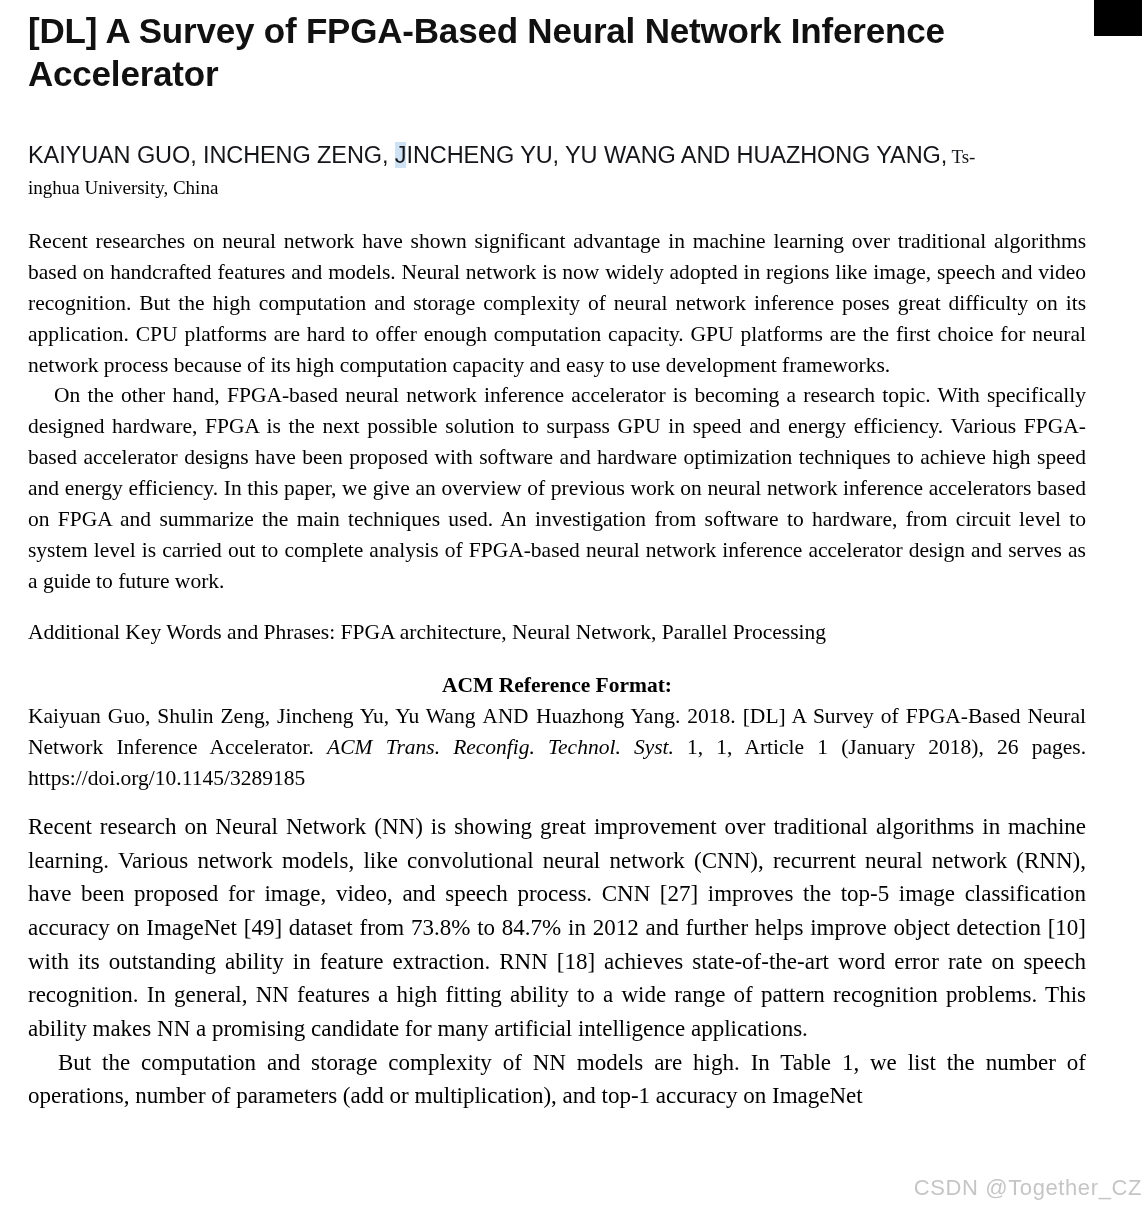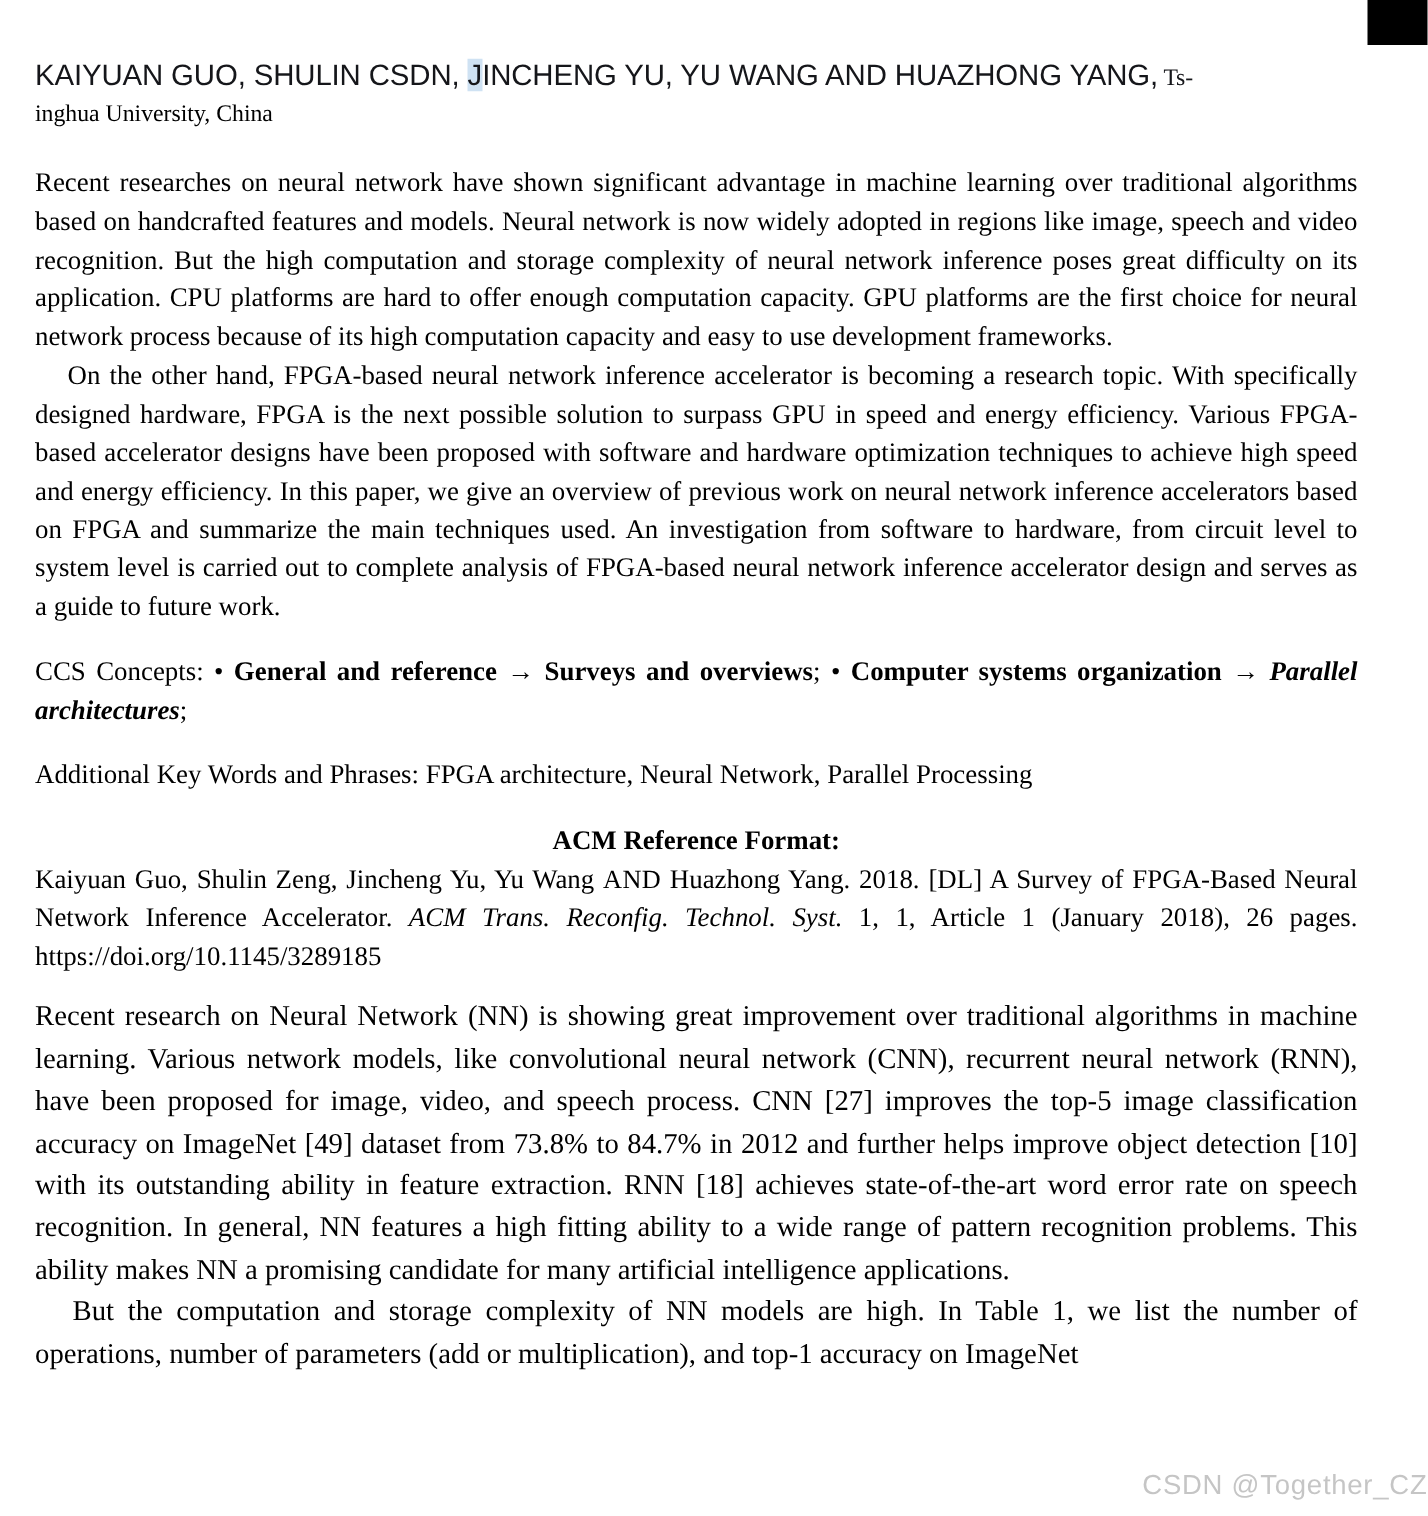--- a/index.html
+++ b/index.html
@@ -170,42 +170,32 @@
 </style>
 </head>
 <body>
 
 <div class="page">
 
   <div class="corner-block"></div>
 
   <div class="content">
 
+    <h1 class="doc-title">[DL] A Survey of FPGA-Based Neural Network Inference Accelerator</h1>
 
     <div class="authors">
-      <span>KAIYUAN GUO, SHULIN CSDN, </span><span class="sel">J</span><span>INCHENG YU, YU WANG AND HUAZHONG YANG,</span><span class="affil"> Ts-</span>
+      <span>KAIYUAN GUO, INCHENG ZENG, </span><span class="sel">J</span><span>INCHENG YU, YU WANG AND HUAZHONG YANG,</span><span class="affil"> Ts-</span>
     </div>
     <div class="affil-line">inghua University, China</div>
 
     <div class="abstract">
       <p>Recent researches on neural network have shown significant advantage in machine learning over traditional algorithms based on handcrafted features and models. Neural network is now widely adopted in regions like image, speech and video recognition. But the high computation and storage complexity of neural network inference poses great difficulty on its application. CPU platforms are hard to offer enough computation capacity. GPU platforms are the first choice for neural network process because of its high computation capacity and easy to use development frameworks.</p>
       <p class="indent">On the other hand, FPGA-based neural network inference accelerator is becoming a research topic. With specifically designed hardware, FPGA is the next possible solution to surpass GPU in speed and energy efficiency. Various FPGA-based accelerator designs have been proposed with software and hardware optimization techniques to achieve high speed and energy efficiency. In this paper, we give an overview of previous work on neural network inference accelerators based on FPGA and summarize the main techniques used. An investigation from software to hardware, from circuit level to system level is carried out to complete analysis of FPGA-based neural network inference accelerator design and serves as a guide to future work.</p>
     </div>
 
-    <div class="ccs">
-      <span>CCS Concepts:</span>
-      <span>•</span>
-      <b>General and reference</b>
-      <b>→</b>
-      <b>Surveys and overviews</b><span>;</span>
-      <span>•</span>
-      <b>Computer systems organization</b>
-      <span>→</span>
-      <span class="bi">Parallel architectures</span><span>;</span>
-    </div>
 
     <div class="keywords">
       <span>Additional Key Words and Phrases:</span>
       <span>FPGA architecture, Neural Network, Parallel Processing</span>
     </div>
 
     <div class="refhead">ACM Reference Format:</div>
     <div class="refbody"><span>Kaiyuan Guo, Shulin Zeng, Jincheng Yu, Yu Wang </span><span class="smallcaps">AND</span><span> Huazhong Yang. 2018. [DL] A Survey of FPGA-Based Neural Network Inference Accelerator. </span><i>ACM Trans. Reconfig. Technol. Syst.</i><span> 1, 1, Article 1 (January 2018), 26 pages. https://doi.org/10.1145/3289185</span></div>
 
 

